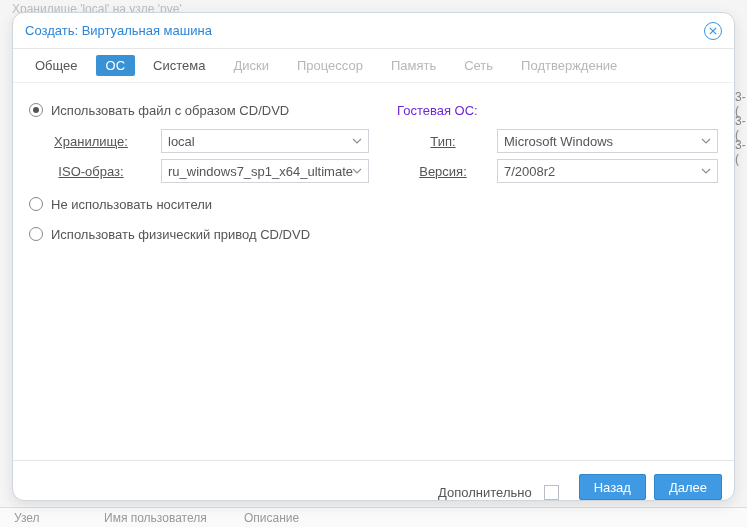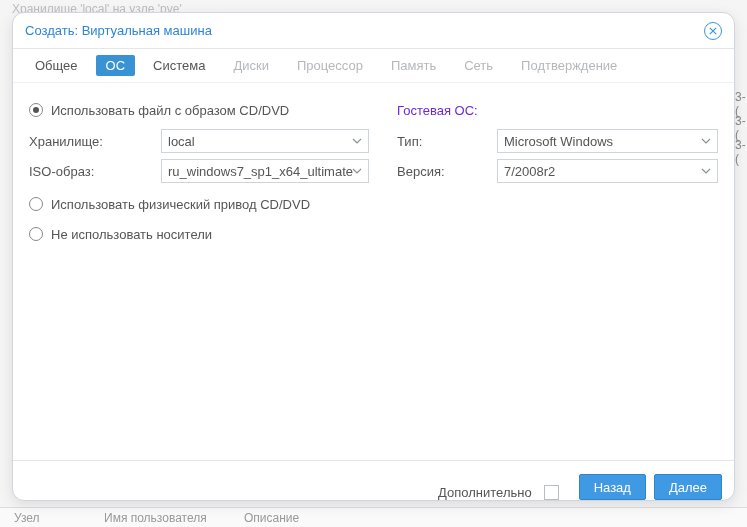--- a/index.html
+++ b/index.html
@@ -137,23 +137,24 @@
     border-radius: 50%;
   }
   .form-row {
     display: flex;
     align-items: center;
     height: 28px;
     margin-bottom: 2px;
   }
   .form-label {
     width: 132px;
-    text-align: left;
+    text-align: center;
     padding-right: 8px;
     color: #555;
+    text-decoration: underline;
   }
   .col-right .form-label { width: 100px; }
   .combo {
     flex: 1;
     height: 24px;
     border: 1px solid #cfd4da;
     background: #fff;
     display: flex;
     align-items: center;
     padding: 0 6px;
@@ -270,25 +271,25 @@
           <span class="chev">
               <svg viewBox="0 0 10 10">
                 <path d="M1 3 L5 7 L9 3" stroke="currentColor" stroke-width="1.2" fill="none"></path>
               </svg>
             </span>
         </div>
       </div>
       <div class="spacer-top"></div>
       <div class="radio-row">
         <span class="radio"></span>
-        <span>Использовать физический привод CD/DVD</span>
+        <span>Не использовать носители</span>
       </div>
       <div class="radio-row">
         <span class="radio"></span>
-        <span>Не использовать носители</span>
+        <span>Использовать физический привод CD/DVD</span>
       </div>
     </div>
 
     <div class="col-right">
       <div class="section-title">Гостевая ОС:</div>
       <div class="form-row">
         <span class="form-label">Тип:</span>
         <div class="combo">
           <span>Microsoft Windows</span>
           <span class="chev">

